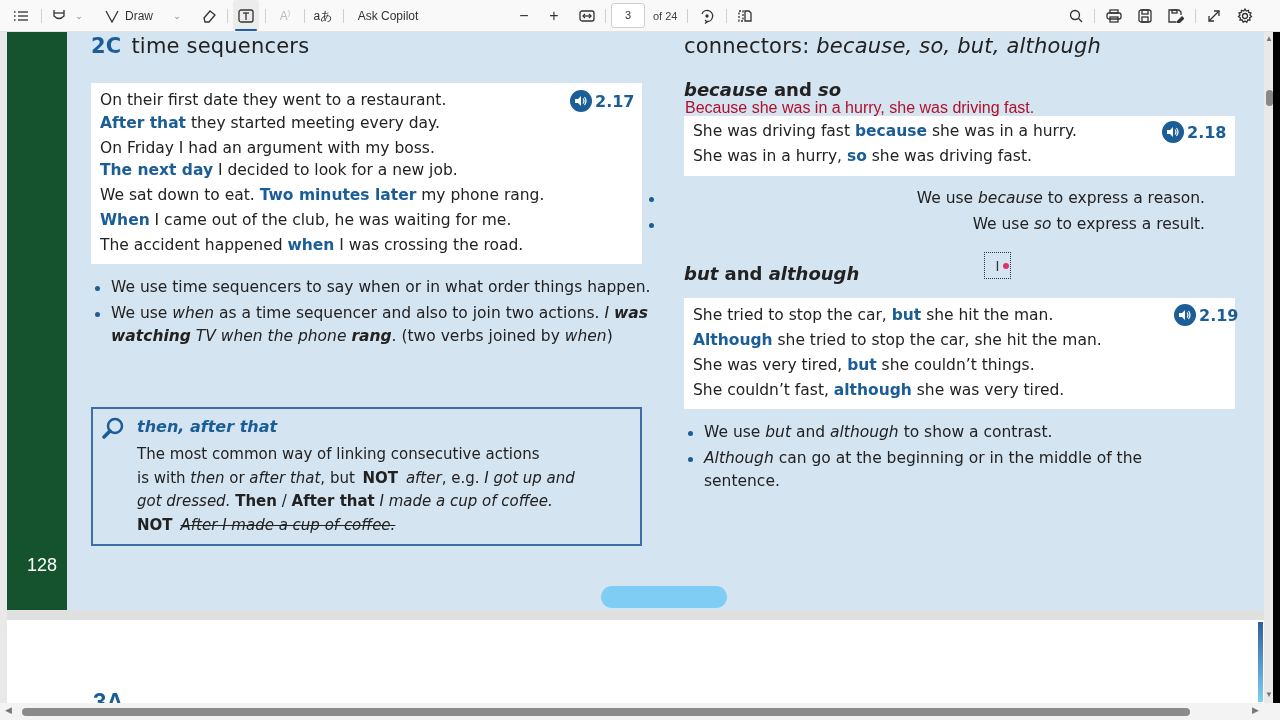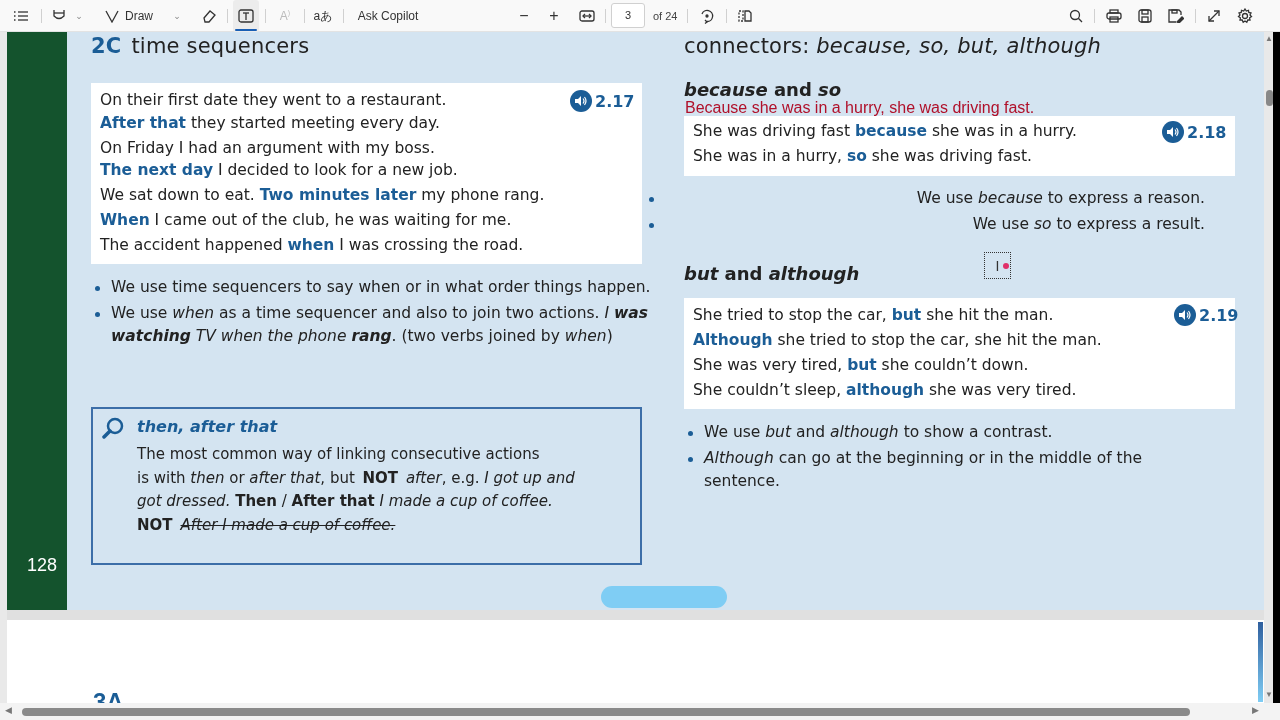--- a/index.html
+++ b/index.html
@@ -32,21 +32,21 @@
   .ex-line { position: absolute; left: 9px; white-space: nowrap; }
   .hl { color: #1b5d96; font-weight: bold; }
   .audio { position: absolute; display: flex; align-items: center; gap: 3px; font-size: 16px; font-weight: bold; color: #1b5d96; font-family: "DejaVu Sans", sans-serif; }
   .audio-icon { width: 22px; height: 22px; border-radius: 50%; background: #1b5d96; display: flex; align-items: center; justify-content: center; }
 
   .bullets { position: absolute; font-family: "DejaVu Sans", sans-serif; font-size: 15.5px; color: #222; line-height: 23px; }
   .bullet { position: relative; padding-left: 20px; margin-bottom: 3px; }
   .bullet::before { content: ""; position: absolute; left: 4px; top: 10px; width: 5px; height: 5px; border-radius: 50%; background: #1b5d96; }
   .bullet i { font-style: italic; }
 
-  .note-box { position: absolute; left: 84px; top: 375px; width: 551px; height: 158px; border: 2px solid #3c6ea8; background: #d4e4f1; font-family: "DejaVu Sans", sans-serif; }
+  .note-box { position: absolute; left: 84px; top: 375px; width: 551px; height: 139px; border: 2px solid #3c6ea8; background: #d4e4f1; font-family: "DejaVu Sans", sans-serif; }
   .note-title { position: absolute; left: 44px; top: 8px; font-size: 16px; font-weight: bold; font-style: italic; color: #1b5d96; }
   .note-body { position: absolute; left: 44px; top: 34px; font-size: 15px; color: #222; line-height: 23.5px; width: 500px; }
   .note-body i { font-style: italic; }
   .strike { text-decoration: line-through; font-style: italic; }
 
   .sub-head { position: absolute; font-family: "DejaVu Sans", sans-serif; font-size: 18px; font-weight: bold; color: #222; }
   .sub-head i { font-style: italic; }
   .red-annot { position: absolute; left: 678px; top: 67px; color: #b0102a; font-size: 16px; font-family: "Liberation Sans", sans-serif; }
 
   .cursor-box { position: absolute; left: 977px; top: 220px; width: 27px; height: 27px; border: 1px dotted #333; display: flex; align-items: center; justify-content: center; }
@@ -283,22 +283,22 @@
         <span class="audio-icon">
             <svg width="14" height="12" viewBox="0 0 14 12">
               <path d="M1 4 L4 4 L7 1 L7 11 L4 8 L1 8 Z" fill="#fff"></path>
               <path d="M9 3.5 Q11 6 9 8.5 M10.5 2 Q13.5 6 10.5 10" stroke="#fff" fill="none" stroke-width="1.2"></path>
             </svg>
           </span>
         <span>2.19</span>
       </div>
       <div class="ex-line" style="top:8px;"><span>She tried to stop the car, </span><span class="hl">but</span><span> she hit the man.</span></div>
       <div class="ex-line" style="top:33px;"><span></span><span class="hl">Although</span><span> she tried to stop the car, she hit the man.</span></div>
-      <div class="ex-line" style="top:58px;"><span>She was very tired, </span><span class="hl">but</span><span> she couldn’t down.</span></div>
-      <div class="ex-line" style="top:83px;"><span>She couldn’t sleep, </span><span class="hl">although</span><span> she was very tired.</span></div>
+      <div class="ex-line" style="top:58px;"><span>She was very tired, </span><span class="hl">but</span><span> she couldn’t things.</span></div>
+      <div class="ex-line" style="top:83px;"><span>She couldn’t fast, </span><span class="hl">although</span><span> she was very tired.</span></div>
     </div>
 
     <div class="bullets" style="left:677px;top:389px;width:500px;">
       <div class="bullet"><span>We use </span><i>but</i><span> and </span><i>although</i><span> to show a contrast.</span></div>
       <div class="bullet"><span></span><i>Although</i><span> can go at the beginning or in the middle of the sentence.</span></div>
     </div>
 
     <div class="highlight-blob"></div>
   </div>
 

